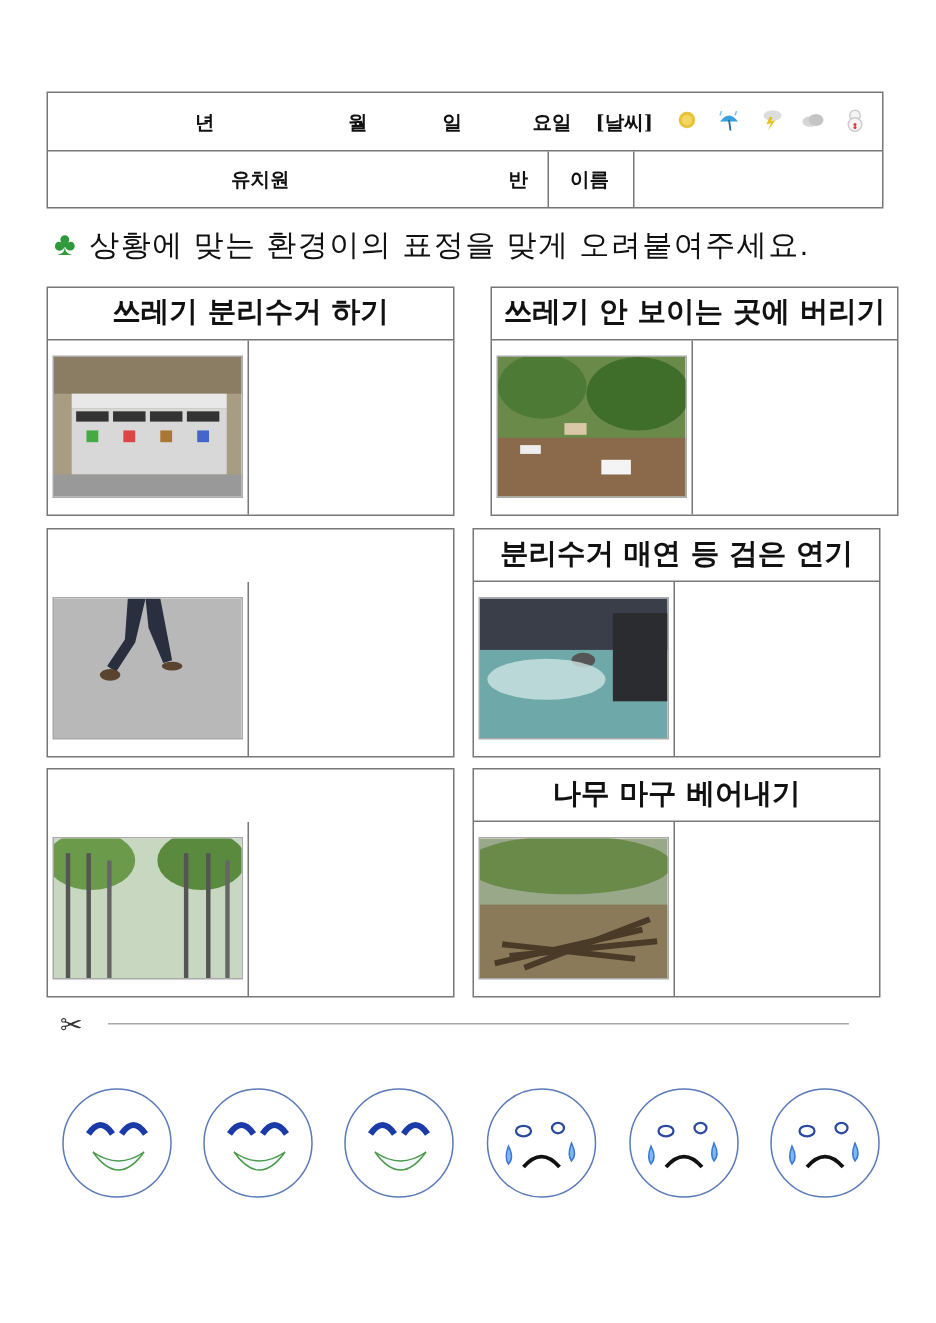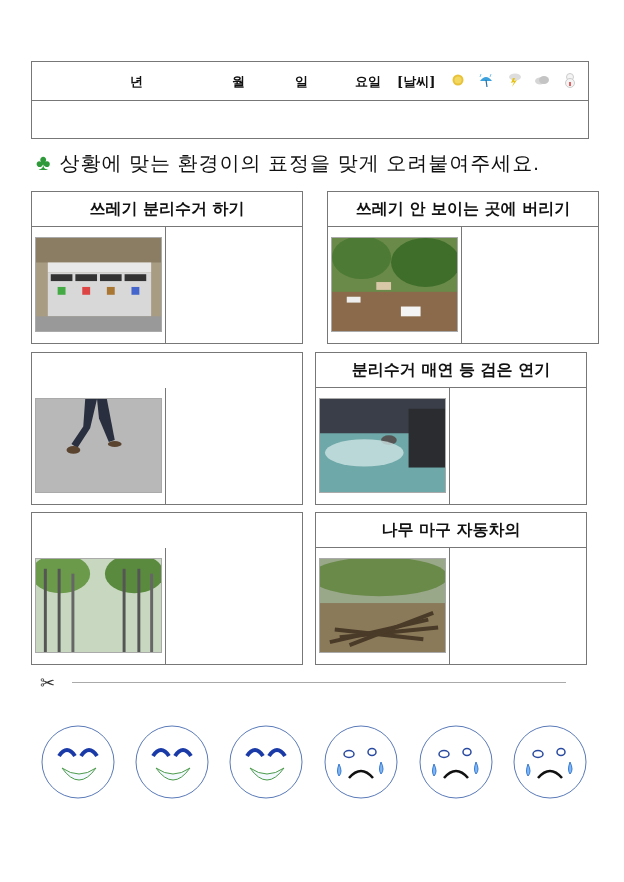--- a/index.html
+++ b/index.html
@@ -7,21 +7,21 @@
   body{position:relative;font-family:"DejaVu Serif",serif;color:#111;}
   .hdr{position:absolute;left:31px;top:61px;width:558px;height:78px;border:1.5px solid #777;}
   .hdr-row1{position:absolute;left:0;top:0;width:100%;height:39px;border-bottom:1.5px solid #777;}
   .hdr-row2{position:absolute;left:0;top:39px;width:100%;height:37px;}
   .lbl{position:absolute;font-size:13px;font-weight:bold;top:11px;}
   .vline{position:absolute;top:0;height:100%;border-left:1.5px solid #777;}
   .wicon{position:absolute;top:10px;width:16px;height:16px;}
   .instr{position:absolute;left:36px;top:150px;font-size:20px;font-family:Liberation Sans, sans-serif;letter-spacing:1px;}
   .instr .club{color:#2e9a3a;font-size:22px;margin-right:8px;}
   .card{position:absolute;width:272px;height:153px;border:1.5px solid #777;}
-  .card .title{height:35px;border-bottom:1.5px solid #777;text-align:center;font-family:"DejaVu Sans",sans-serif;font-weight:bold;font-size:16px;line-height:33px;}
+  .card .title{height:35px;border-bottom:1.5px solid #777;text-align:center;font-family:"DejaVu Sans",sans-serif;font-weight:bold;font-size:19px;line-height:33px;}
   .card .photo{position:absolute;left:3px;top:45px;width:127px;height:95px;border:1px solid #aaa;overflow:hidden;}
   .card .divider{position:absolute;left:133px;top:35px;height:116px;border-left:1.5px solid #777;}
   .cutline{position:absolute;left:72px;top:682px;width:494px;border-top:1.5px solid #aaa;}
   .scissors{position:absolute;left:40px;top:672px;font-size:18px;color:#333;}
   .face{position:absolute;top:708px;width:82px;height:92px;}
 </style>
 </head>
 <body>
 
 <div class="hdr">
@@ -48,20 +48,28 @@
     <svg class="wicon" style="left:502px" viewBox="0 0 16 16">
         <ellipse cx="6" cy="9" rx="5" ry="3.5" fill="#d6d6d6"></ellipse>
         <ellipse cx="10" cy="8" rx="5" ry="4" fill="#c4c4c4"></ellipse>
       </svg>
     <svg class="wicon" style="left:530px" viewBox="0 0 16 16">
         <circle cx="8" cy="5" r="3.5" fill="#f4f4f4" stroke="#ccc"></circle>
         <circle cx="8" cy="11" r="4.5" fill="#f4f4f4" stroke="#ccc"></circle>
         <circle cx="8" cy="11" r="1" fill="#d33"></circle>
         <circle cx="8" cy="13" r="1" fill="#d33"></circle>
       </svg>
+  </div>
+  <div class="hdr-row2">
+    <span class="lbl" style="left:122px;top:10px">유치원</span>
+    <span class="lbl" style="left:307px;top:10px">반</span>
+    <div class="vline" style="left:333px"></div>
+    <span class="lbl" style="left:348px;top:10px">이름</span>
+    <div class="vline" style="left:390px"></div>
+    <div style="position:absolute;left:392px;top:0;width:164px;height:100%"></div>
   </div>
 </div>
 
 <div class="instr">
   <span class="club">♣</span><span>상황에 맞는 환경이의 표정을 맞게 오려붙여주세요.</span>
 </div>
 
 <div class="card" style="left:31px;top:191px">
   <div class="title">쓰레기 분리수거 하기</div>
   <svg class="photo" viewBox="0 0 127 95" preserveAspectRatio="none">
@@ -133,21 +141,21 @@
       <rect x="36" y="15" width="3" height="80" fill="#666"></rect>
     <rect x="88" y="10" width="3" height="85" fill="#555"></rect>
       <rect x="103" y="10" width="3" height="85" fill="#555"></rect>
       <rect x="116" y="15" width="3" height="80" fill="#666"></rect>
   </svg>
   <div class="divider"></div>
   <div style="position:absolute;left:136px;top:37px;width:133px;height:113px"></div>
 </div>
 
 <div class="card" style="left:315px;top:512px">
-  <div class="title">나무 마구 자동차의</div>
+  <div class="title">나무 마구 베어내기</div>
   <svg class="photo" viewBox="0 0 127 95" preserveAspectRatio="none">
     <rect width="127" height="95" fill="#9aa88a"></rect>
       <ellipse cx="60" cy="18" rx="70" ry="20" fill="#6a8a4a"></ellipse>
     <rect y="45" width="127" height="50" fill="#8a7a5a"></rect>
     <g stroke="#4a3a28" stroke-width="4">
         <line x1="10" y1="85" x2="110" y2="62"></line>
         <line x1="20" y1="80" x2="120" y2="70"></line>
         <line x1="15" y1="72" x2="105" y2="82"></line>
         <line x1="30" y1="88" x2="115" y2="55"></line>
       </g>

